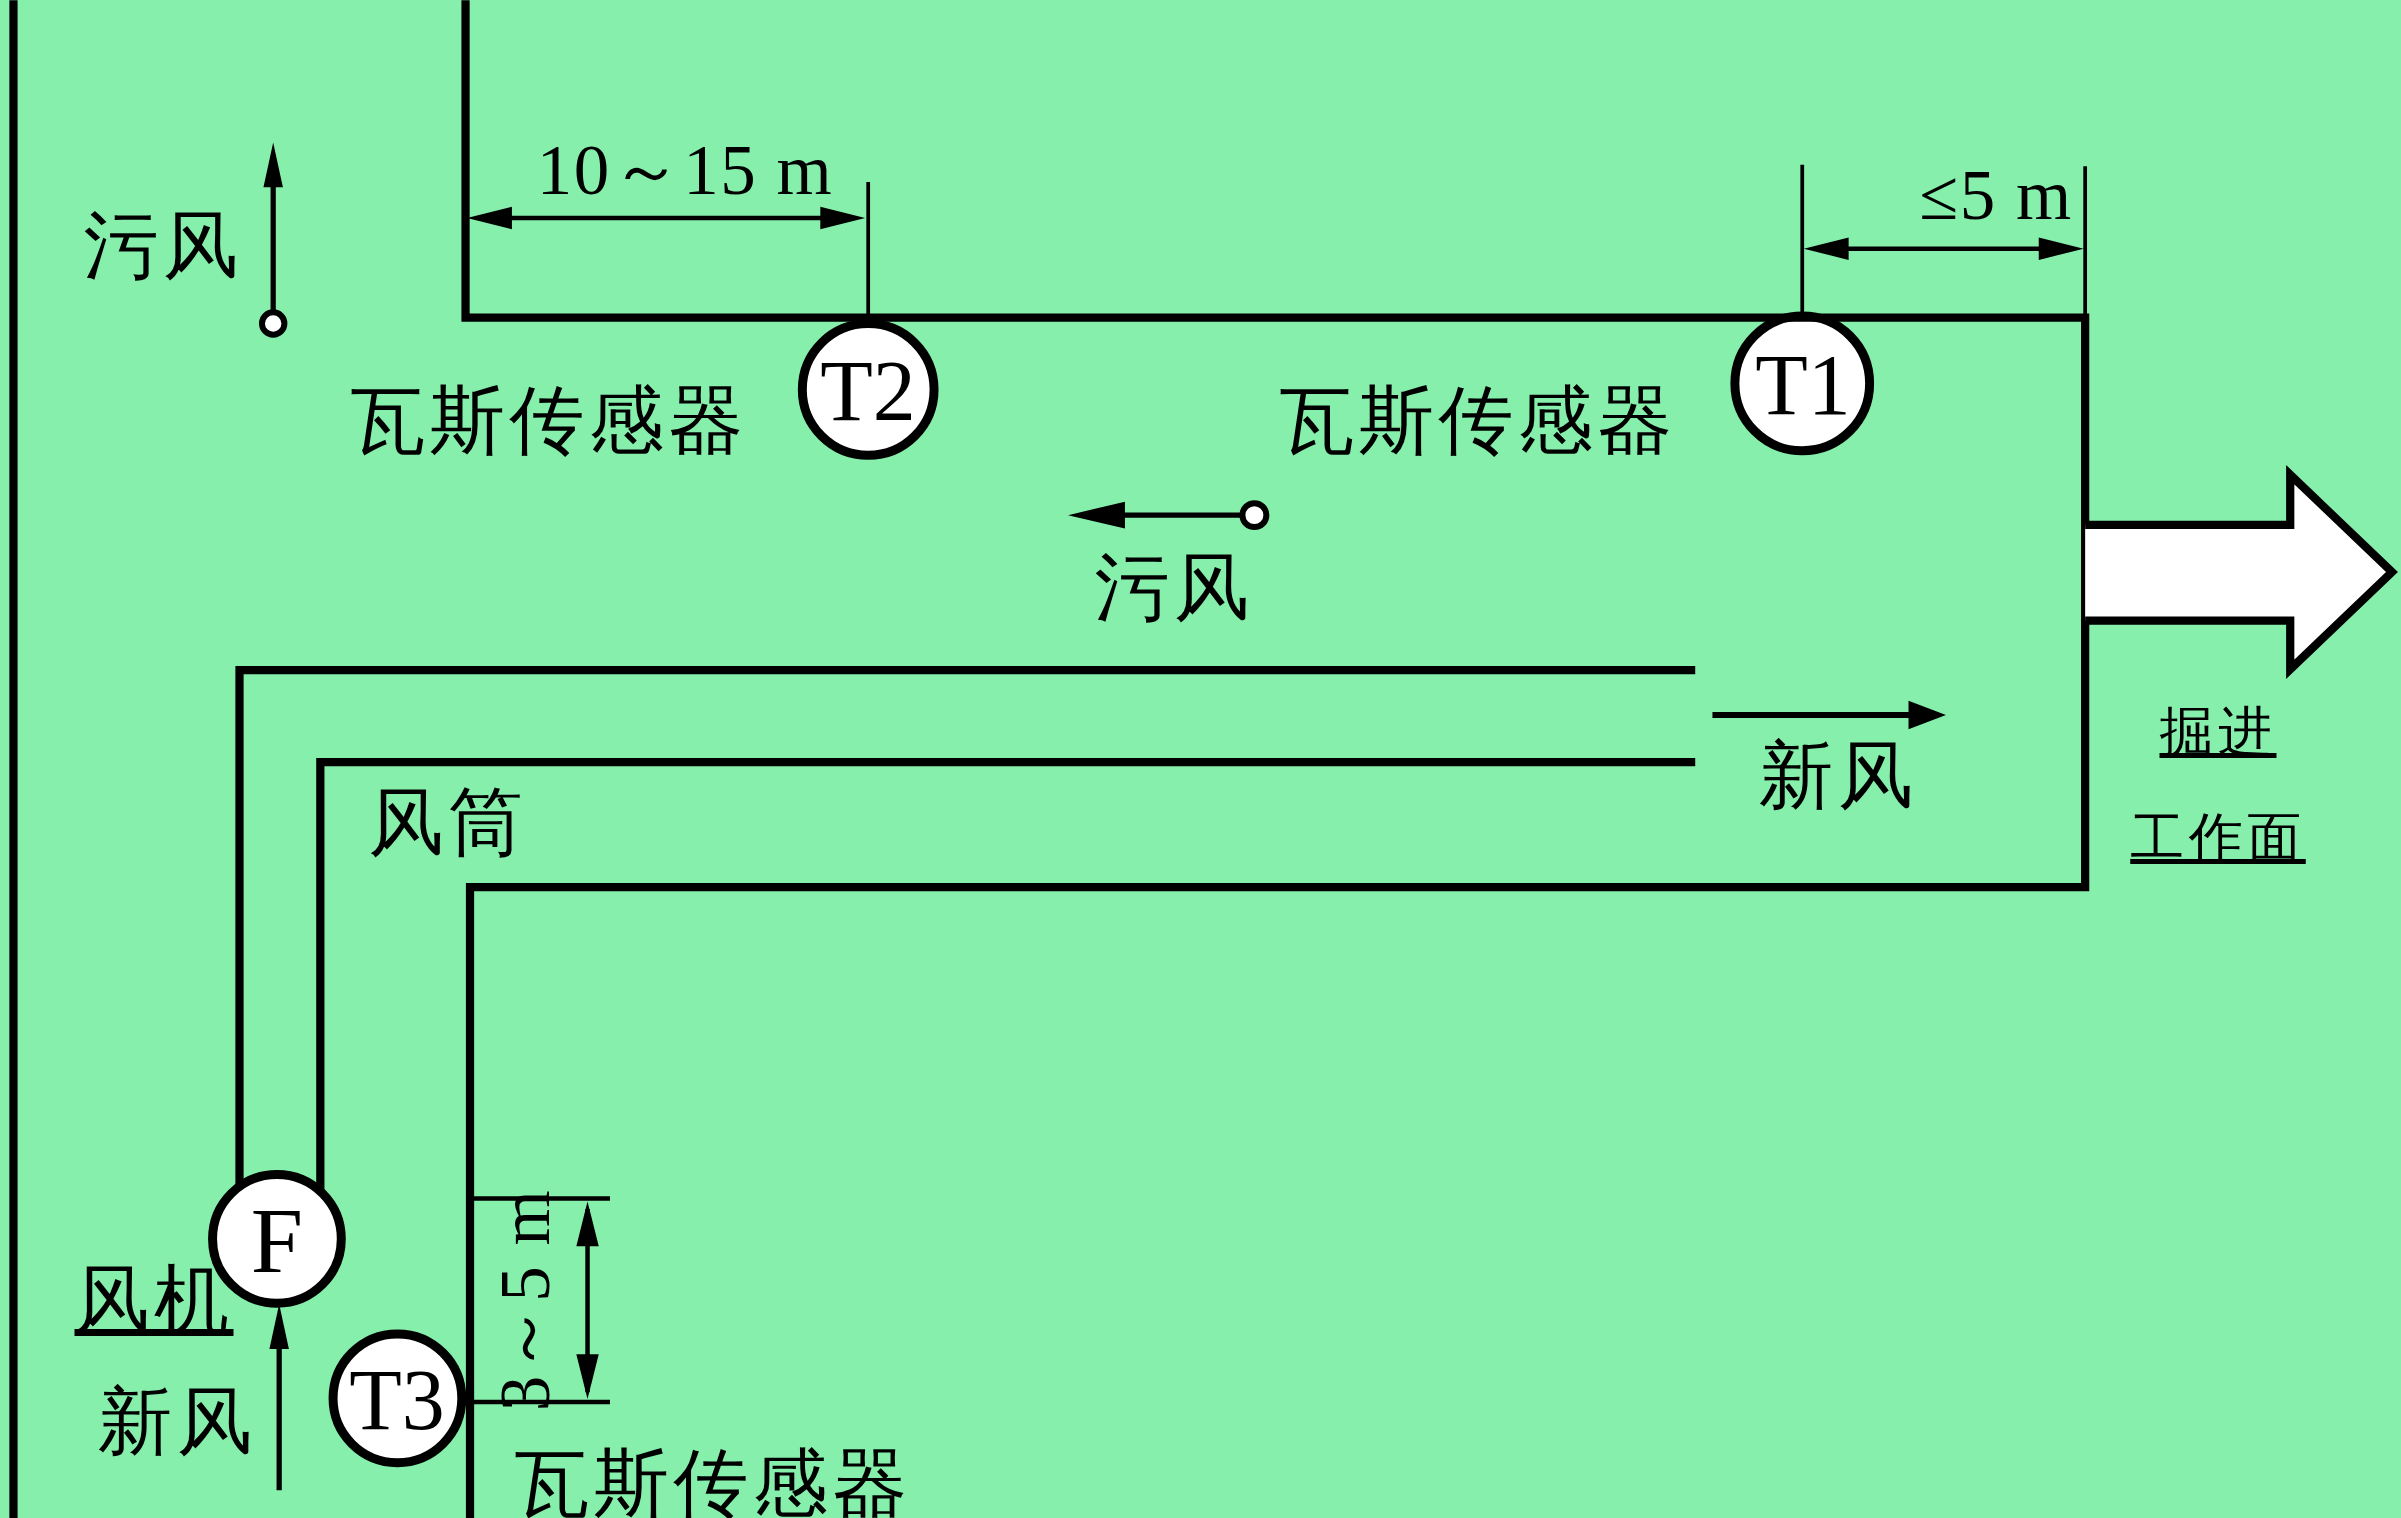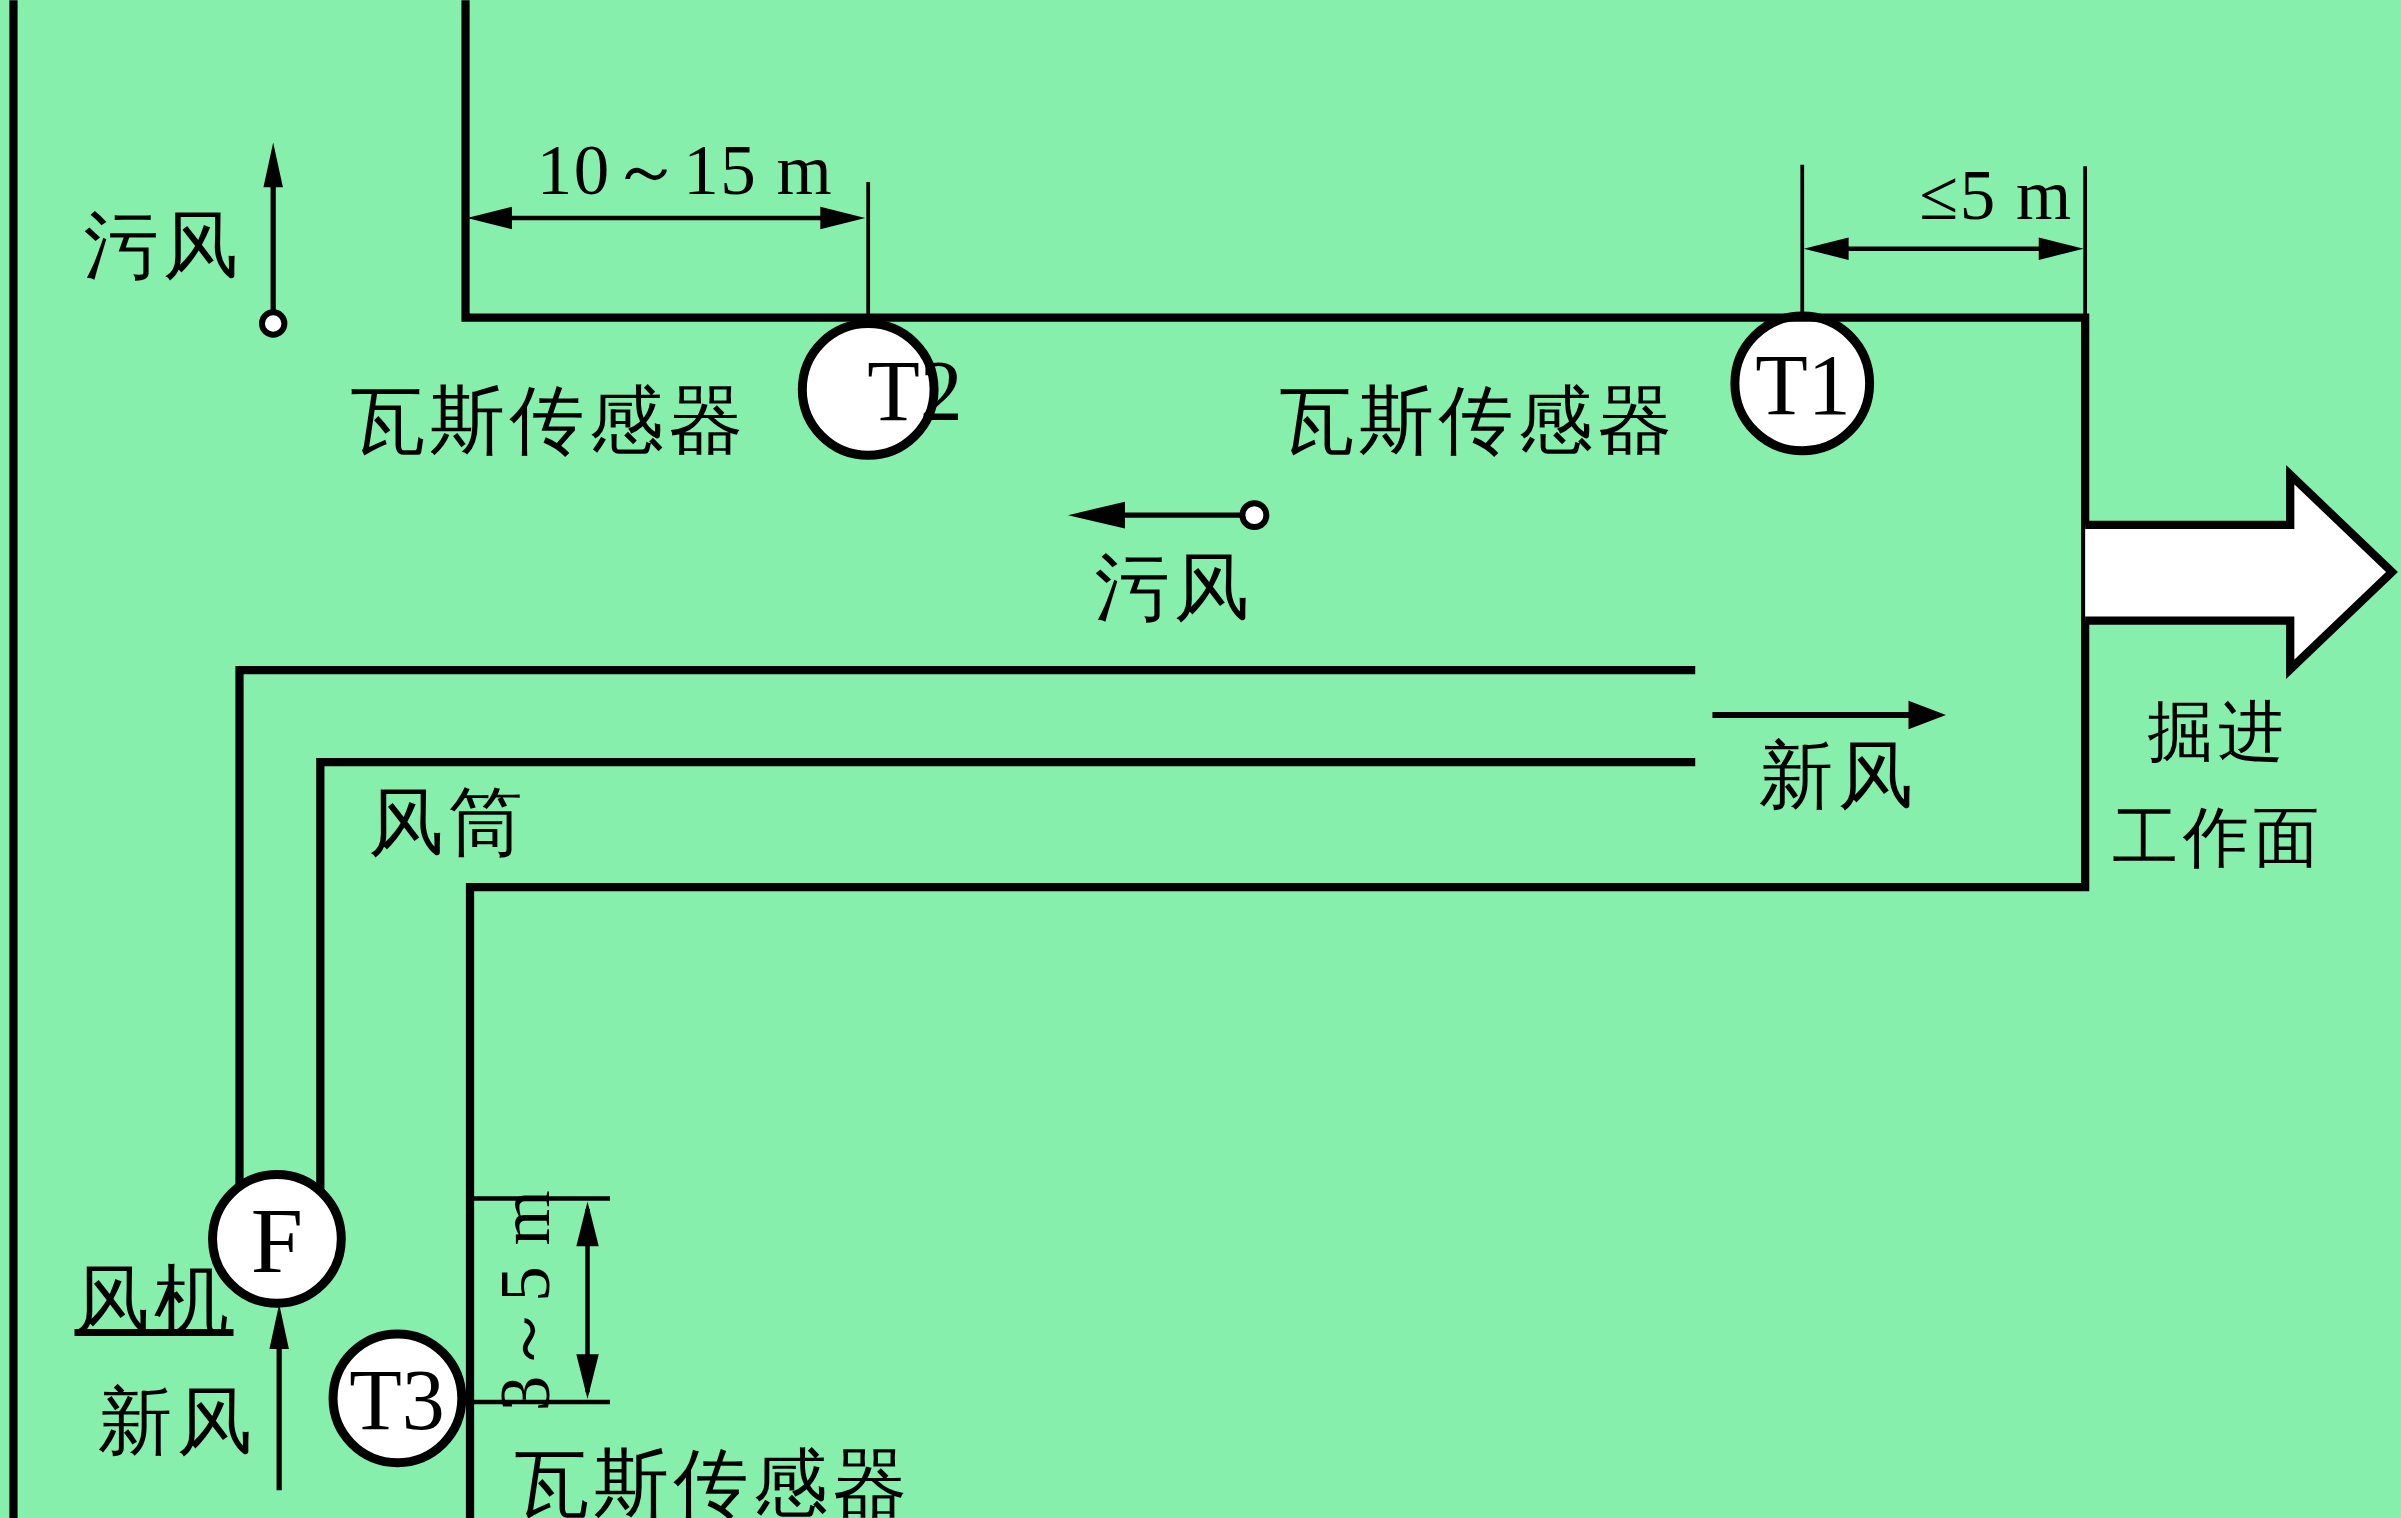--- a/index.html
+++ b/index.html
@@ -5,21 +5,21 @@
   html,body{margin:0;padding:0;background:#fff;}
   #stage{position:relative;width:2401px;height:1519px;background:#86efac;overflow:hidden;
          font-family:"Liberation Serif","DejaVu Serif",serif;color:#000;}
   #linework{position:absolute;left:0;top:0;width:2401px;height:1519px;}
   .lbl{position:absolute;white-space:nowrap;font-size:75px;line-height:1.12;
        letter-spacing:4.5px;transform:translate(-50%,-50%);}
   .dim{font-size:71px;letter-spacing:1.5px;}
   .rot{transform:translate(-50%,-50%) rotate(-90deg);}
   .sensor{position:absolute;font-size:86px;letter-spacing:0;
           transform:translate(-50%,-50%);}
-  .two-line{text-align:center;line-height:106px;font-size:66px;}
+  .two-line{text-align:center;line-height:106px;font-size:54px;text-decoration:underline;}
 </style>
 </head>
 <body>
 
 <div id="stage">
 
   <svg id="linework" viewBox="0 0 3208 2029">
 
     <circle cx="1160" cy="520" r="88" fill="#fff" stroke="#000" stroke-width="12"></circle>
     <circle cx="2408" cy="512" r="90" fill="#fff" stroke="#000" stroke-width="12"></circle>
@@ -103,19 +103,19 @@
   </div>
 
   <div class="lbl" style="left:154px;top:1300px;text-decoration:underline;">风机</div>
 
   <div class="lbl" style="left:177px;top:1422px;">新风</div>
 
   <div class="lbl dim rot" style="left:526px;top:1300px;">3～5 m</div>
 
   <div class="lbl" style="left:713px;top:1484px;">瓦斯传感器</div>
 
-  <div class="sensor" style="left:868px;top:391px;margin-left:47px;">T2</div>
+  <div class="sensor" style="left:868px;top:391px;">T2</div>
   <div class="sensor" style="left:1803px;top:385px;">T1</div>
   <div class="sensor" style="left:397px;top:1400px;">T3</div>
   <div class="sensor" style="left:277px;top:1240px;font-size:94px;">F</div>
 
 </div>
 
 
 </body></html>

